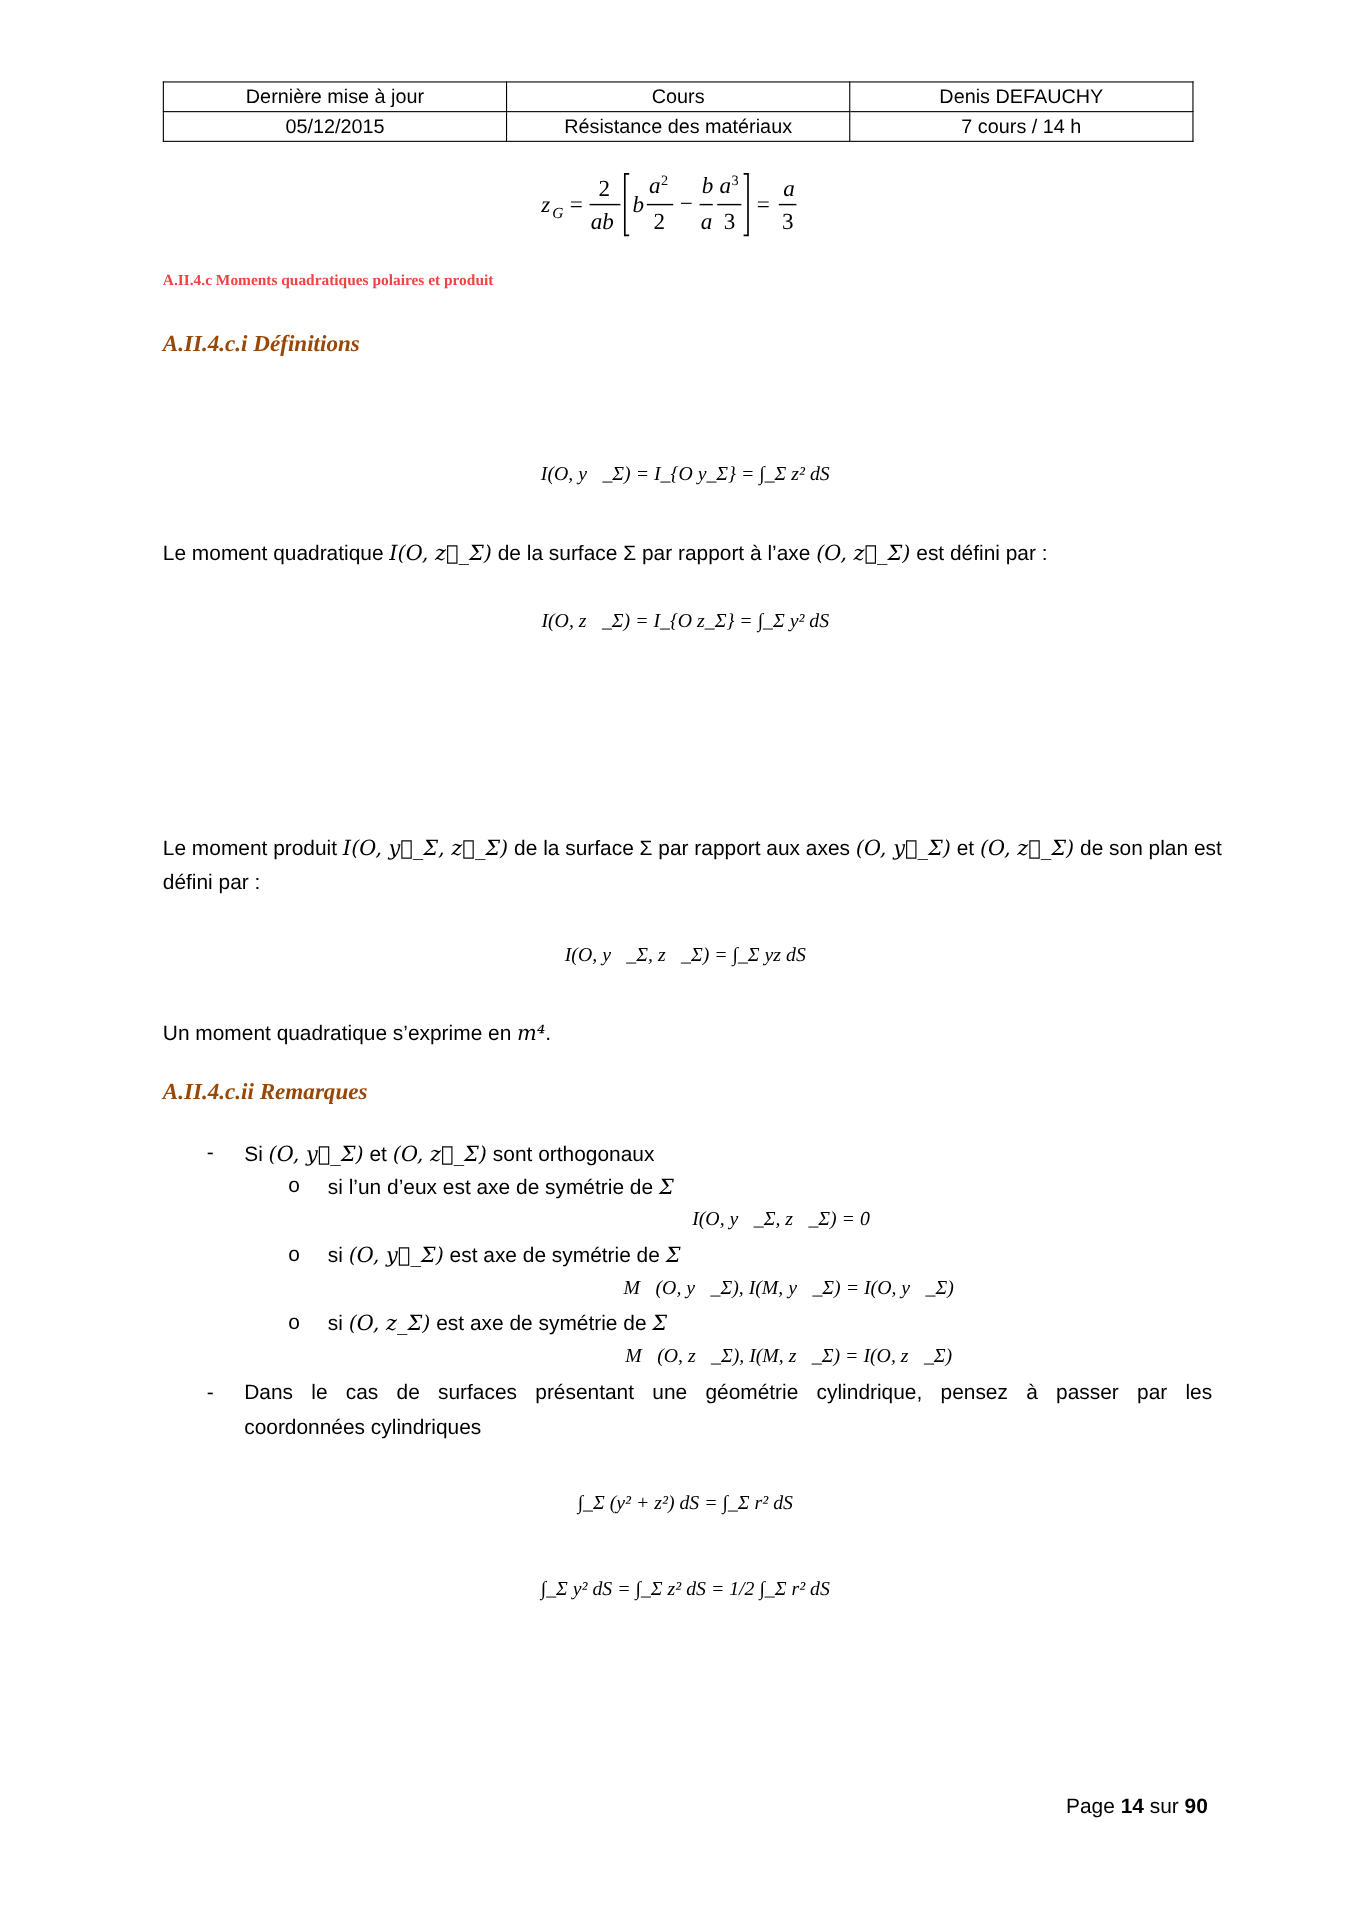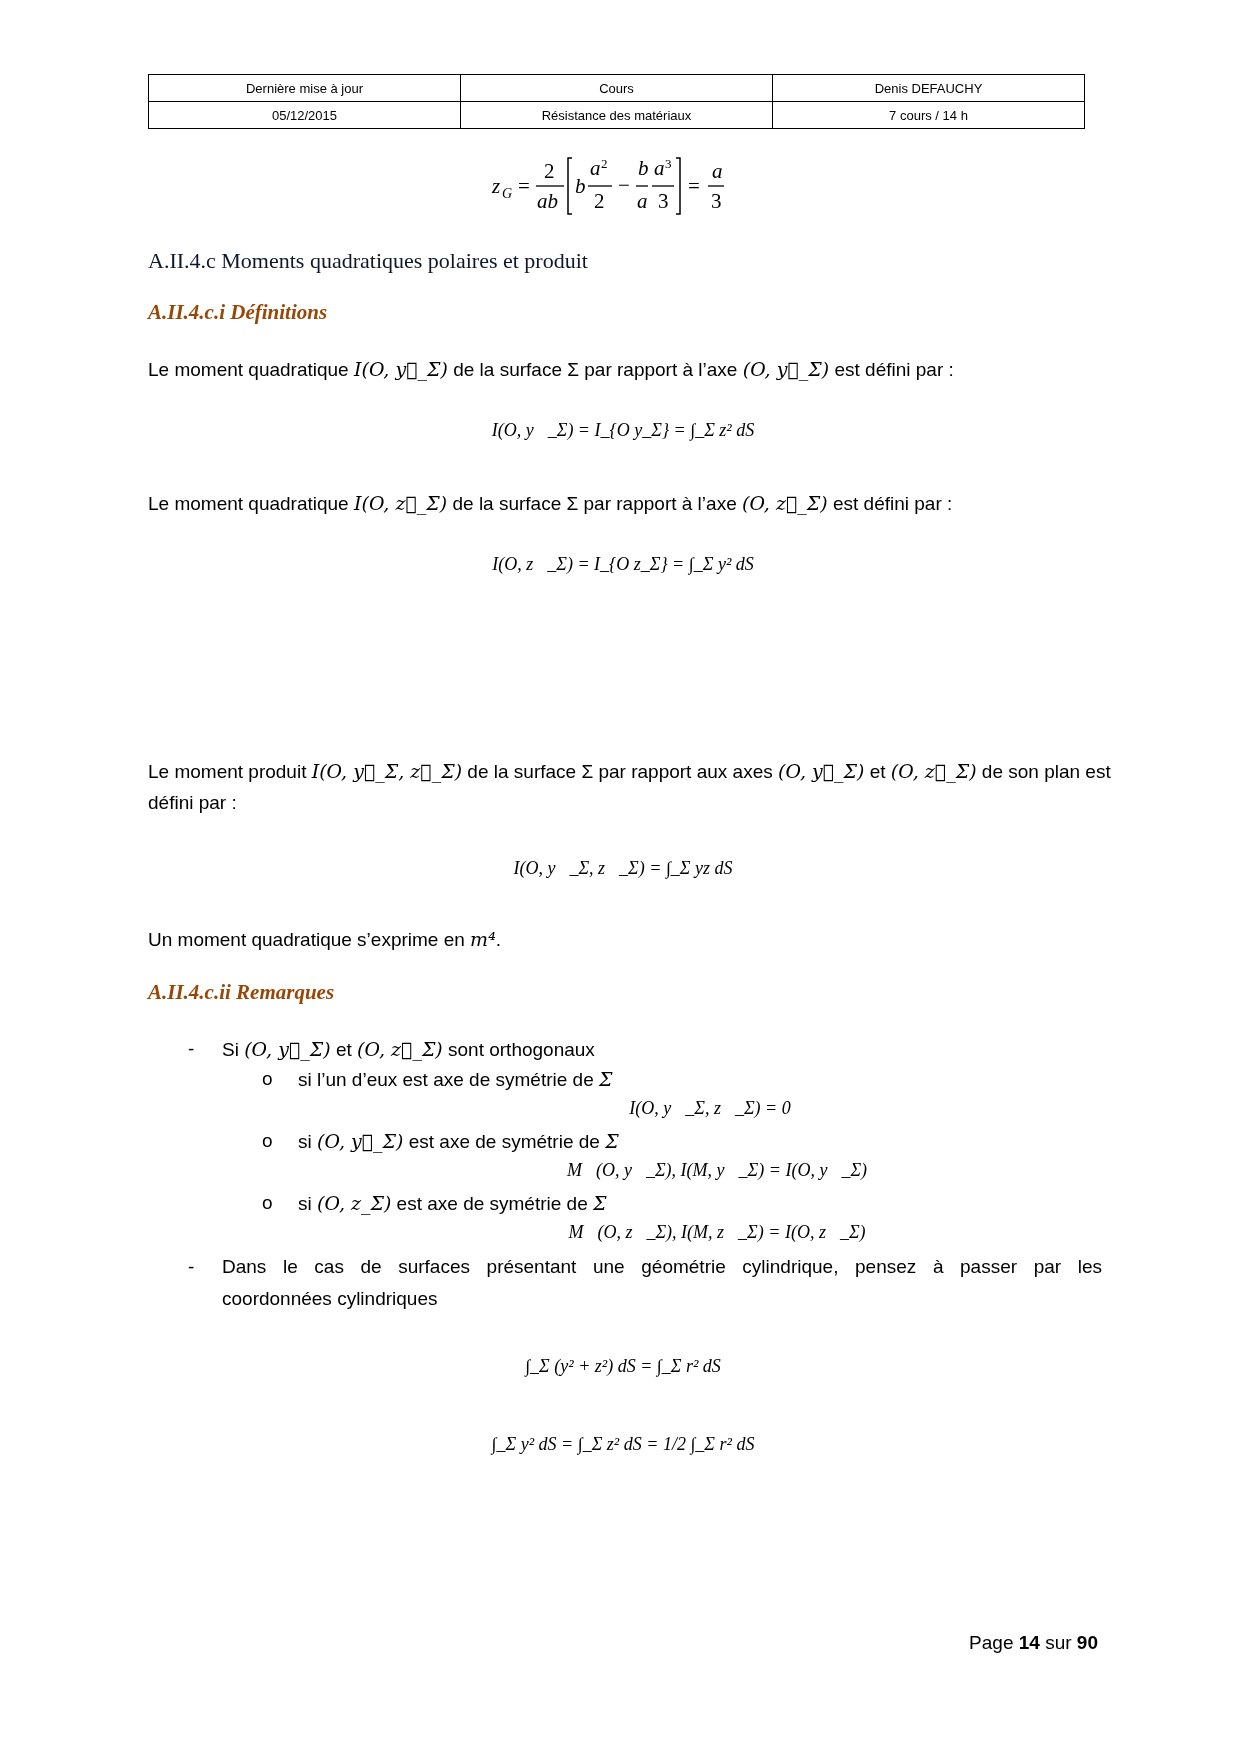--- a/index.html
+++ b/index.html
@@ -1,24 +1,24 @@
 <!DOCTYPE html>
 <html><head>
 <meta charset="utf-8">
 <style>
   html, body { margin: 0; padding: 0; background: #ffffff; }
   body { width: 1240px; height: 1754px; position: relative; font-family: "Liberation Sans", sans-serif; color: #000; }
   .page { position: absolute; left: 0; top: 0; width: 1240px; height: 1754px; }
-  table.hdr { position: absolute; left: 148px; top: 74px; width: 937px; border-collapse: collapse; font-size: 13px; }
+  table.hdr { position: absolute; left: 148px; top: 74px; width: 937px; border-collapse: collapse; font-size: 18px; }
   table.hdr td { border: 1.5px solid #000; text-align: center; height: 26px; padding: 0; width: 33.33%; }
   .abs { position: absolute; }
   .txt { font-size: 19px; white-space: nowrap; }
   .m { font-family: "DejaVu Serif", serif; font-style: italic; font-size: 19px; }
   .eq { font-family: "Liberation Serif", serif; font-style: italic; font-size: 18px; white-space: nowrap; text-align: center; left: 148px; width: 950px; }
-  .h3 { color: #0f172a; font-family: "Liberation Serif", serif; font-weight: normal; font-size: 22px; }
+  .h3 { color: #ef4444; font-family: "Liberation Serif", serif; font-weight: bold; font-size: 14px; }
   .h4 { color: #974806; font-family: "Liberation Serif", serif; font-weight: bold; font-style: italic; font-size: 21px; }
   .bullet { font-size: 19px; }
   .justify { text-align: justify; text-align-last: justify; width: 880px; }
   .footer { left: 148px; width: 950px; text-align: right; font-size: 19px; }
   .footer b { font-weight: bold; }
 </style>
 </head>
 <body>
 
 <div class="page">
@@ -66,23 +66,20 @@
         <text x="232" y="28">a</text>
         <line x1="228" y1="36" x2="244" y2="36" stroke="#000" stroke-width="1.3"></line>
         <text x="231" y="58" font-style="normal">3</text>
       </g>
     </svg>
   </div>
 
   <div class="abs h3" style="left:148px; top:248px;">A.II.4.c Moments quadratiques polaires et produit</div>
   <div class="abs h4" style="left:148px; top:300px;">A.II.4.c.i Définitions</div>
 
-  <div class="abs txt" style="left:148px; top:358px;">
-    <span>Le moment quadratique </span><span class="m">I(O, y⃗_Σ)</span><span> de la surface Σ par rapport à l’axe </span><span class="m">(O, y⃗_Σ)</span><span> est défini par :</span>
-  </div>
   <div class="abs eq" style="top:420px;">I(O, y⃗_Σ) = I_{O y_Σ} = ∫_Σ z² dS</div>
 
   <div class="abs eq" style="top:554px;">I(O, z⃗_Σ) = I_{O z_Σ} = ∫_Σ y² dS</div>
   <div class="abs txt" style="left:148px; top:492px;">
     <span>Le moment quadratique </span><span class="m">I(O, z⃗_Σ)</span><span> de la surface Σ par rapport à l’axe </span><span class="m">(O, z⃗_Σ)</span><span> est défini par :</span>
   </div>
 
 
   <div class="abs txt" style="left:148px; top:760px;">
     <span>Le moment produit </span><span class="m">I(O, y⃗_Σ, z⃗_Σ)</span><span> de la surface Σ par rapport aux axes </span><span class="m">(O, y⃗_Σ)</span><span> et </span><span class="m">(O, z⃗_Σ)</span><span> de son plan est</span>

